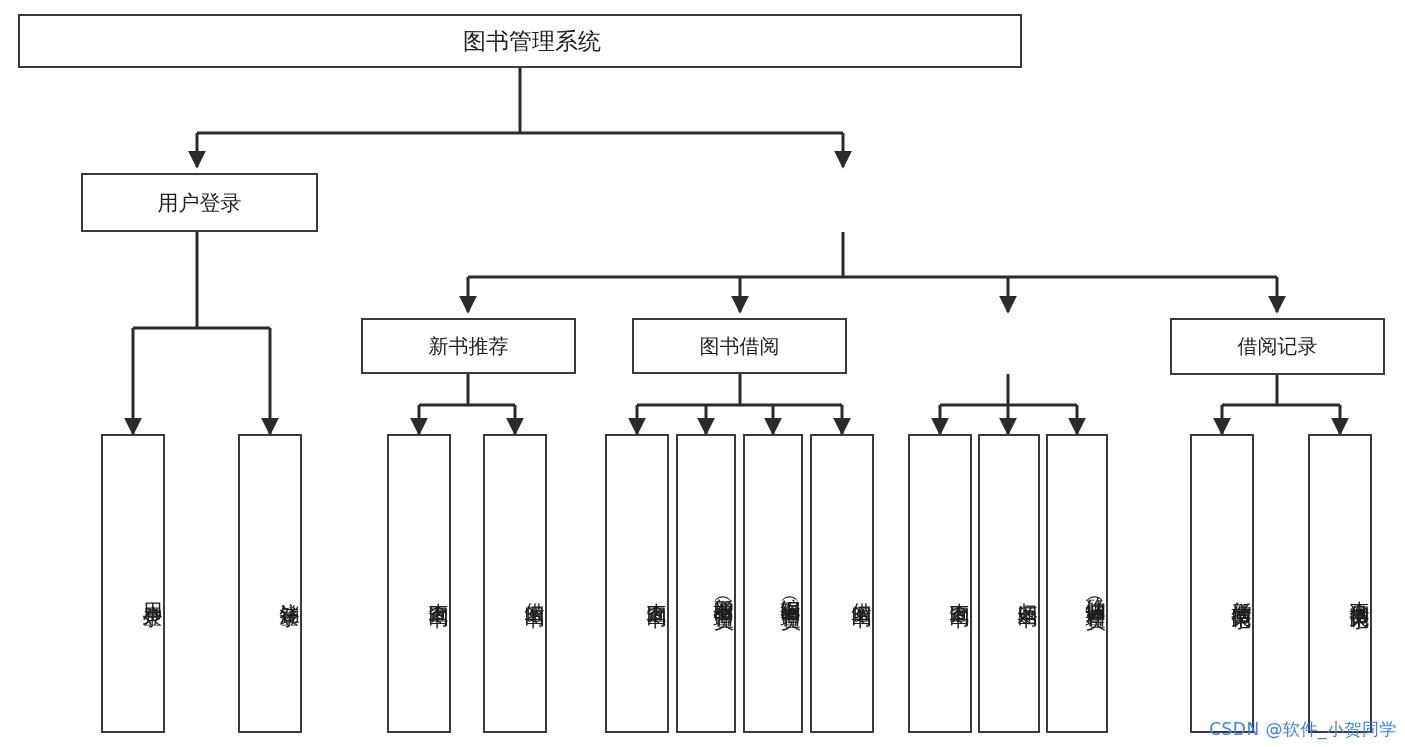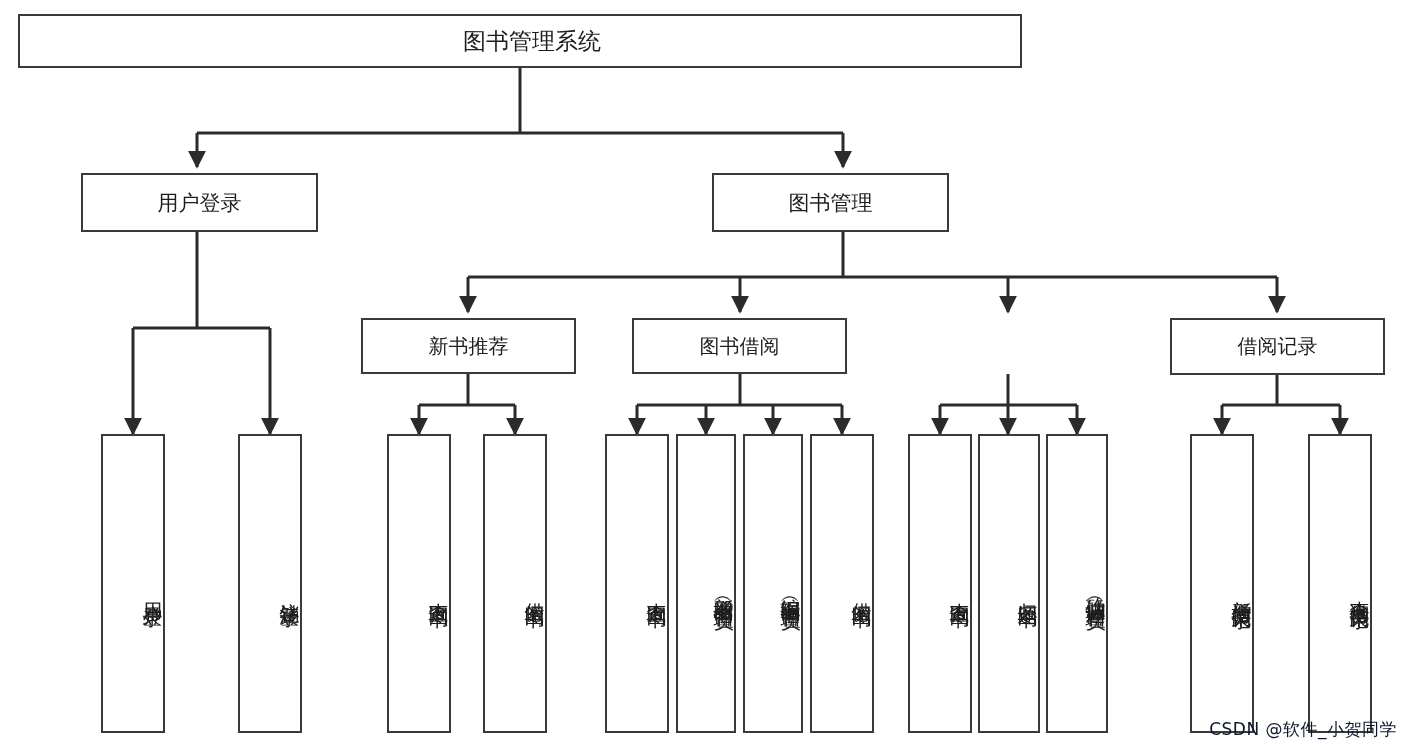--- a/index.html
+++ b/index.html
@@ -57,21 +57,21 @@
   .node-leaf .leaf-label {
     writing-mode: vertical-rl;
     text-orientation: upright;
     white-space: nowrap;
   }
   .watermark {
     position: absolute;
     right: 8px;
     bottom: 6px;
     font-size: 17px;
-    color: #0f172a;
+    color: #3b82f6;
     letter-spacing: 0.5px;
     white-space: nowrap;
   }
 </style>
 </head>
 <body>
 
 <div id="canvas">
 
   <svg id="edges" viewBox="0 0 1405 747" xmlns="http://www.w3.org/2000/svg">
@@ -126,23 +126,20 @@
   </svg>
 
   <div class="node node-root" style="left:18px; top:14px; width:1004px; height:54px;">
     <span>图书管理系统</span>
   </div>
 
   <div class="node node-l1" style="left:81px; top:173px; width:237px; height:59px;">
     <span>用户登录</span>
   </div>
 
-  <div class="node node-l1" style="left:712px; top:173px; width:237px; height:59px;">
-    <span>图书管理</span>
-  </div>
 
   <div class="node node-l2" style="left:361px; top:318px; width:215px; height:56px;">
     <span>新书推荐</span>
   </div>
 
   <div class="node node-l2" style="left:632px; top:318px; width:215px; height:56px;font-family:Liberation Serif, serif;">
     <span>图书借阅</span>
   </div>
 
 

